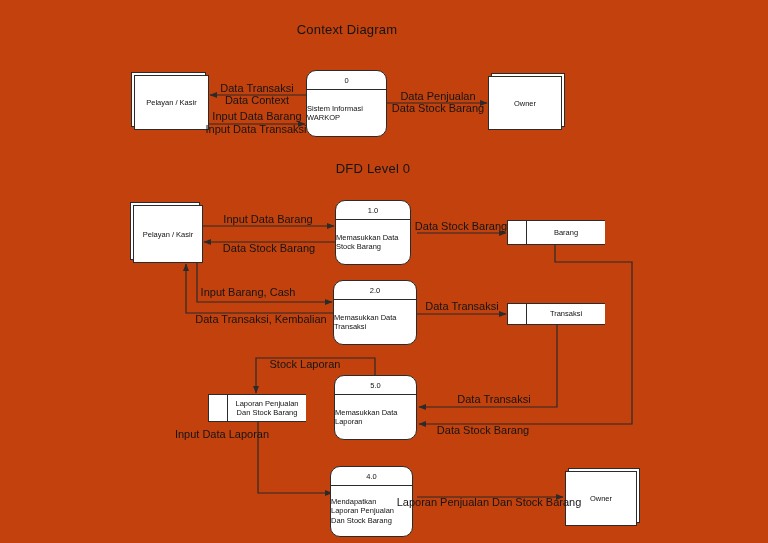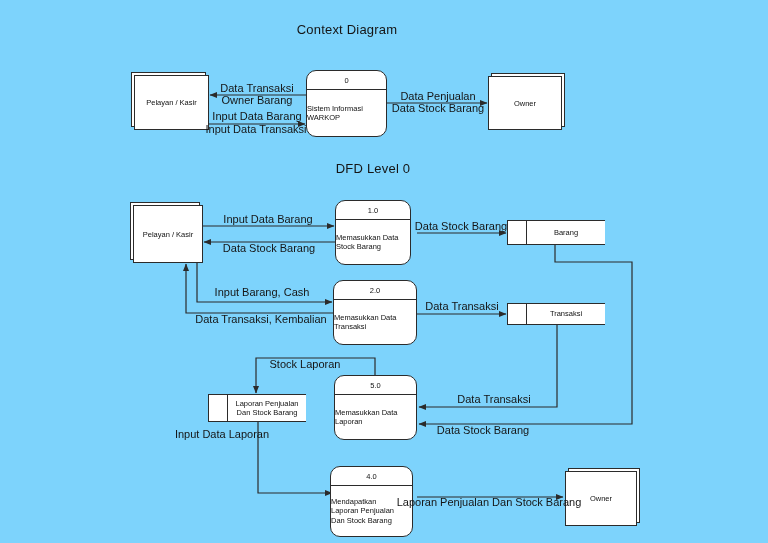--- a/index.html
+++ b/index.html
@@ -1,17 +1,17 @@
 <!DOCTYPE html>
 <html><head>
 <meta charset="utf-8">
 <style>
   html,body{margin:0;padding:0;background:#fff;}
   .canvas{
-    position:relative;width:768px;height:543px;background:#7dd3fc;
+    position:relative;width:768px;height:543px;background:#c2410c;
     font-family:"Liberation Sans", sans-serif;color:#111;overflow:hidden;
   }
   svg.wires{position:absolute;left:0;top:0;width:768px;height:543px;}
 
   .title{
     position:absolute;transform:translate(-50%,-50%);
     font-size:13px;color:#151515;white-space:nowrap;letter-spacing:.2px;
   }
   .lbl{
     position:absolute;transform:translate(-50%,-50%);
@@ -104,21 +104,21 @@
       <span>WARKOP</span>
     </div>
   </div>
 
   <div class="entity shadow-tr" style="left:488px;top:76px;width:74px;height:54px">
     <div class="back"></div>
     <div class="front">Owner</div>
   </div>
 
   <div class="lbl" style="left:257px;top:88px">Data Transaksi</div>
-  <div class="lbl" style="left:257px;top:100px">Owner Barang</div>
+  <div class="lbl" style="left:257px;top:100px">Data Context</div>
   <div class="lbl" style="left:257px;top:116px">Input Data Barang</div>
   <div class="lbl" style="left:256px;top:129px">Input Data Transaksi</div>
   <div class="lbl" style="left:438px;top:96px">Data Penjualan</div>
   <div class="lbl" style="left:438px;top:108px">Data Stock Barang</div>
 
   <div class="entity" style="left:133px;top:205px;width:70px;height:58px">
     <div class="back"></div>
     <div class="front">Pelayan / Kasir</div>
   </div>
 
@@ -174,21 +174,21 @@
   </div>
 
   <div class="entity shadow-tr" style="left:565px;top:471px;width:72px;height:55px">
     <div class="back"></div>
     <div class="front">Owner</div>
   </div>
 
   <div class="lbl" style="left:268px;top:219px">Input Data Barang</div>
   <div class="lbl" style="left:269px;top:248px">Data Stock Barang</div>
   <div class="lbl" style="left:461px;top:226px">Data Stock Barang</div>
-  <div class="lbl" style="left:262px;top:292px">Input Barang, Cash</div>
+  <div class="lbl" style="left:248px;top:292px">Input Barang, Cash</div>
   <div class="lbl" style="left:261px;top:319px">Data Transaksi, Kembalian</div>
   <div class="lbl" style="left:462px;top:306px">Data Transaksi</div>
   <div class="lbl" style="left:305px;top:364px">Stock Laporan</div>
   <div class="lbl" style="left:494px;top:399px">Data Transaksi</div>
   <div class="lbl" style="left:483px;top:430px">Data Stock Barang</div>
   <div class="lbl" style="left:222px;top:434px">Input Data Laporan</div>
   <div class="lbl" style="left:489px;top:502px">Laporan Penjualan Dan Stock Barang</div>
 
 </div>
 

